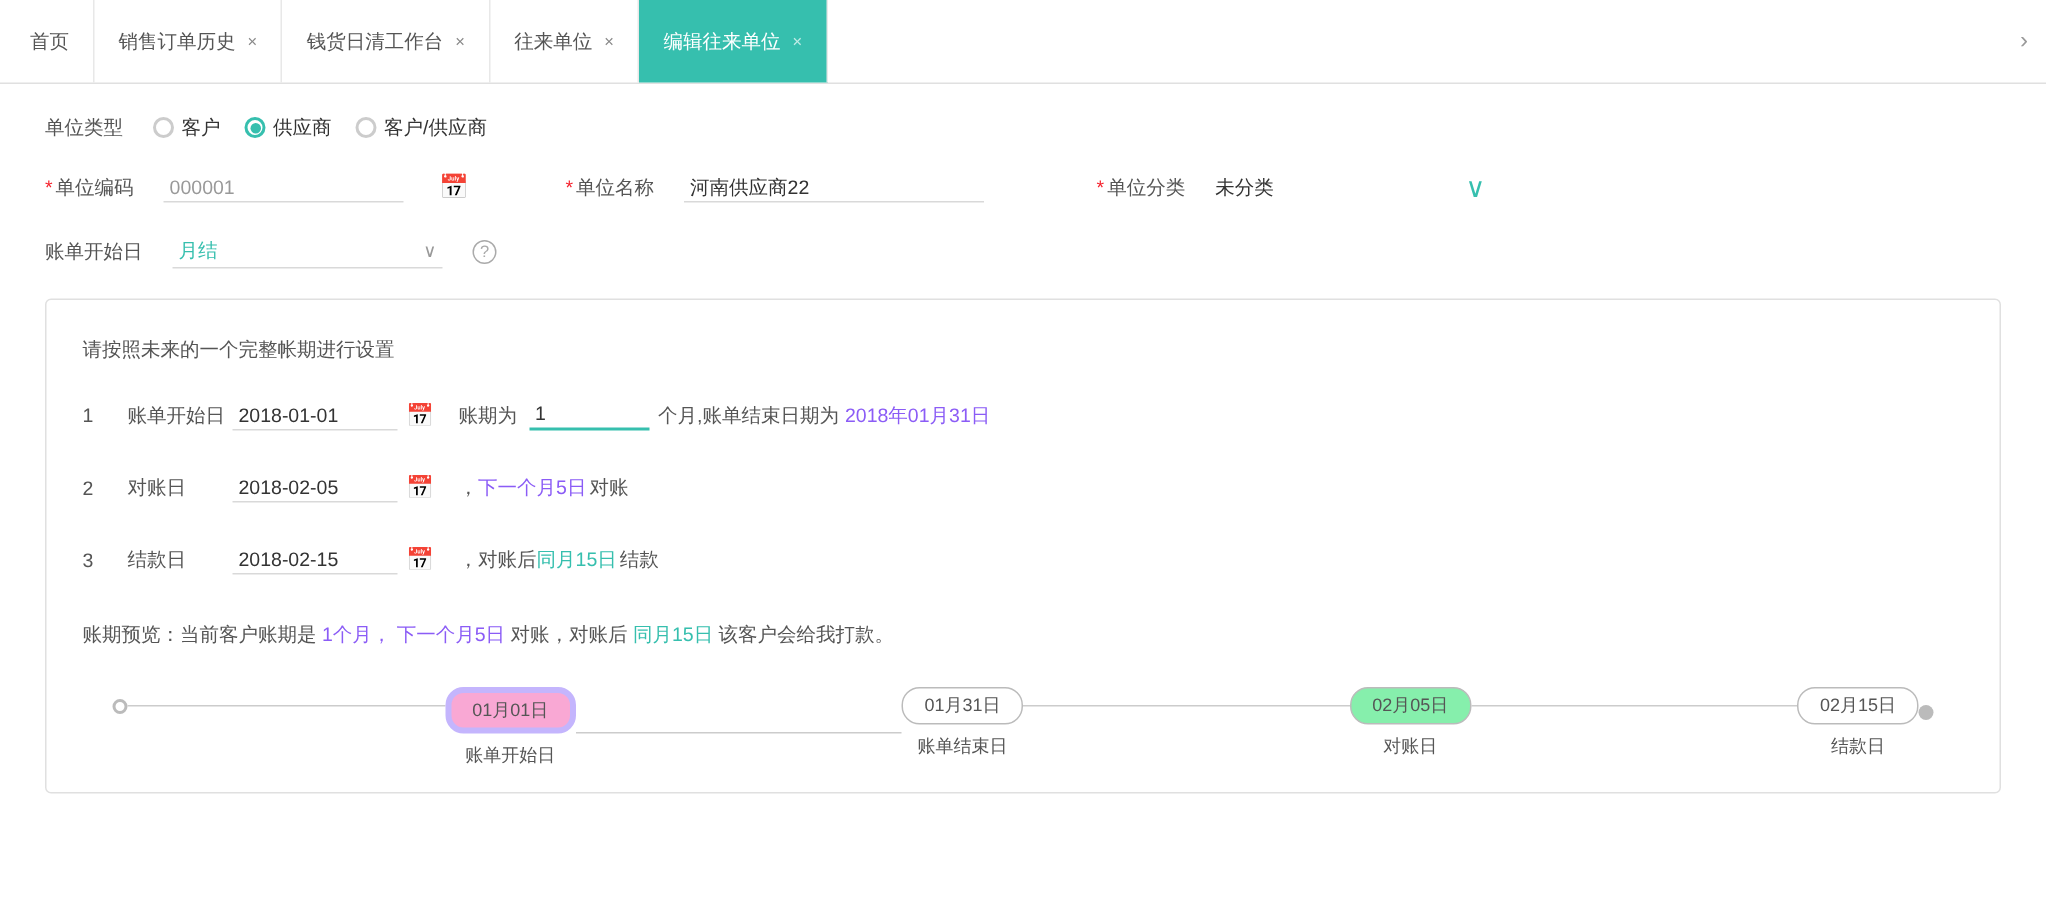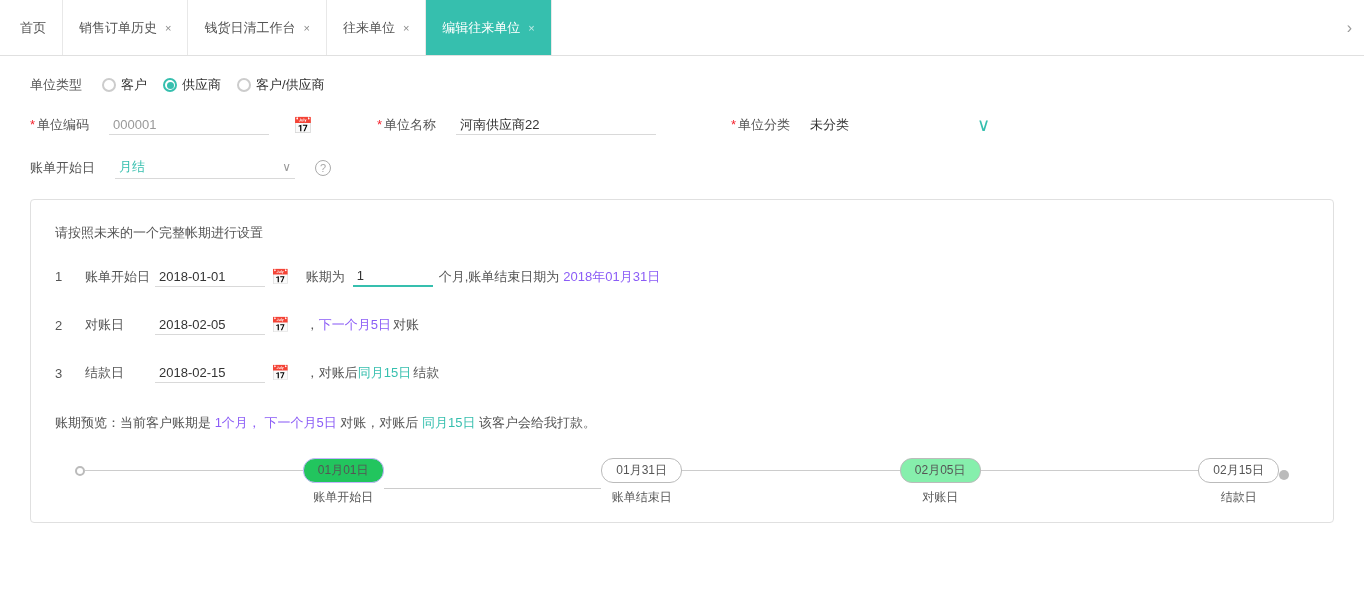--- a/index.html
+++ b/index.html
@@ -377,21 +377,21 @@
       <div style="display:flex; align-items:flex-start; width:100%;">
 
         <div style="display:flex; flex-direction:column; align-items:center; gap:8px; flex-shrink:0;">
           <div style="margin-top:8px; width:10px; height:10px; border-radius:50%; border:2px solid #bbb; background:#fff;"></div>
           <div style="font-size:0; height:0;"></div>
         </div>
 
         <div style="flex:1; display:flex; align-items:flex-start;">
           <div style="flex:1; margin-top:12px; height:1px; background:#ccc;"></div>
           <div style="display:flex; flex-direction:column; align-items:center; gap:6px; flex-shrink:0;">
-            <div style="border:1px solid #c4b5fd; border-radius:12px; padding:3px 14px; font-size:12px; color:#555; background:#22c55e; white-space:nowrap;">01月01日</div>
+            <div style="border:4px solid #c4b5fd; border-radius:12px; padding:3px 14px; font-size:12px; color:#555; background:#f9a8d4; white-space:nowrap;">01月01日</div>
             <div style="font-size:12px; color:#555; white-space:nowrap;">账单开始日</div>
           </div>
         </div>
 
         <div style="flex:1; display:flex; align-items:center;">
           <div style="flex:1; margin-top:12px; height:1px; background:#ccc;"></div>
           <div style="display:flex; flex-direction:column; align-items:center; gap:6px; flex-shrink:0;">
             <div style="border:1px solid #bbb; border-radius:12px; padding:3px 14px; font-size:12px; color:#555; background:#fff; white-space:nowrap;">01月31日</div>
             <div style="font-size:12px; color:#555; white-space:nowrap;">账单结束日</div>
           </div>

